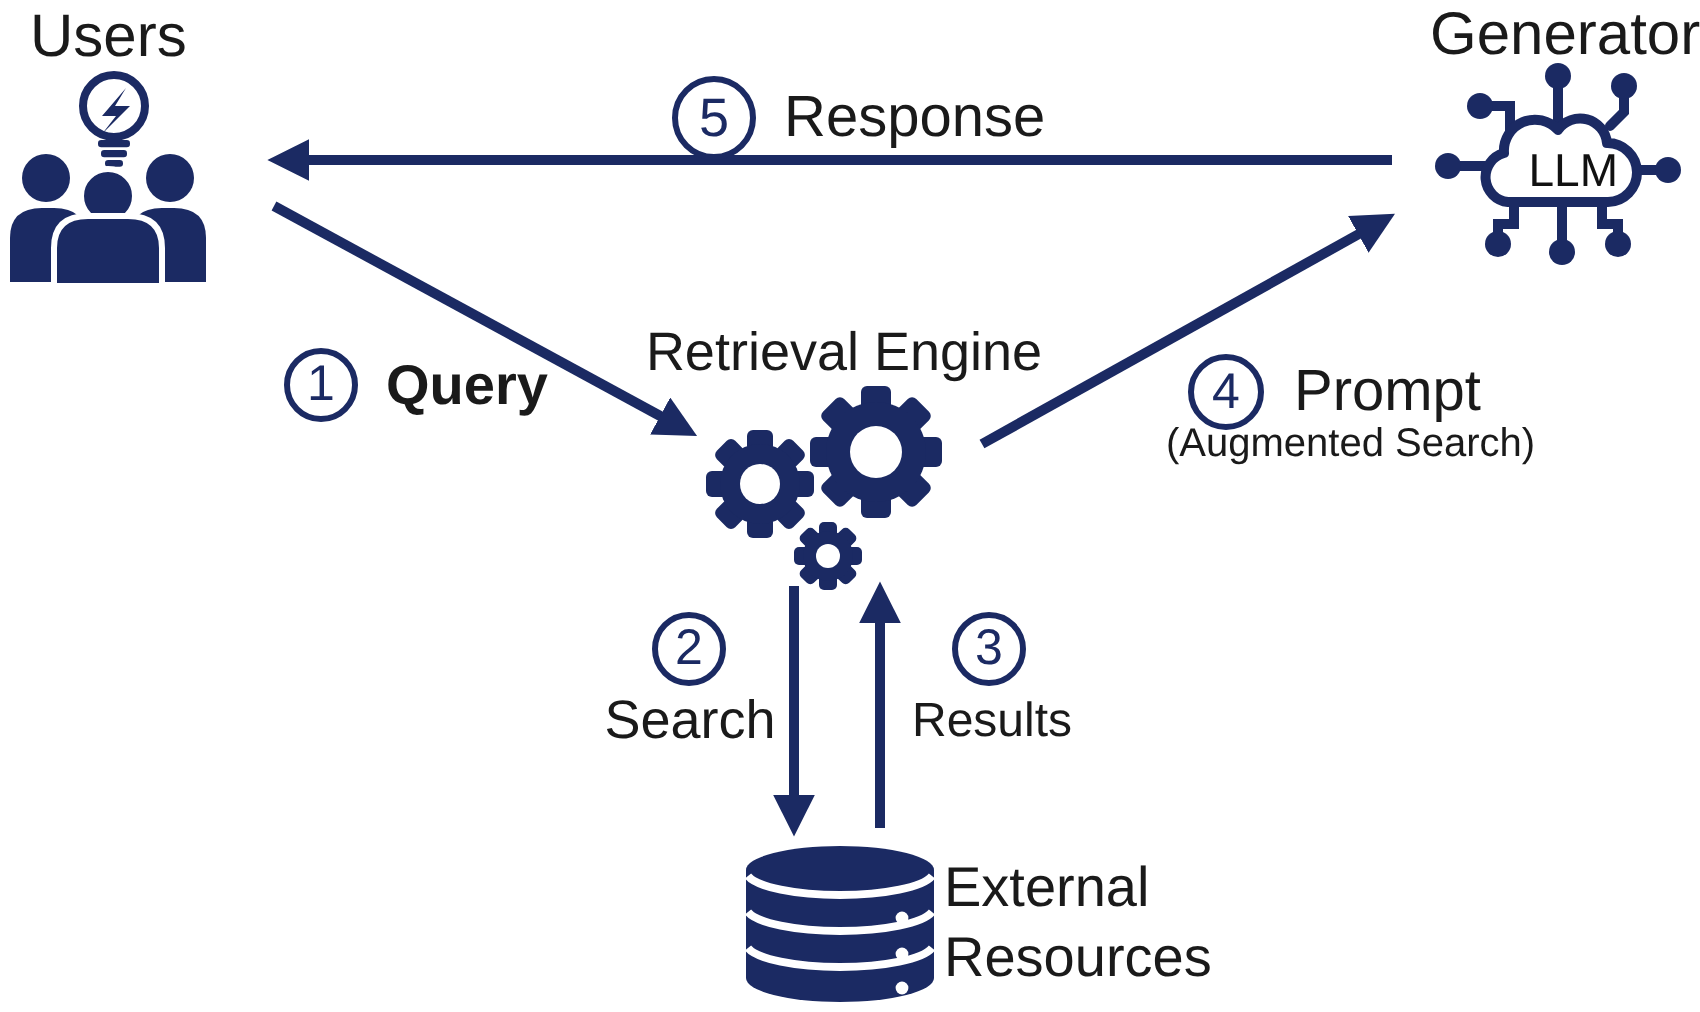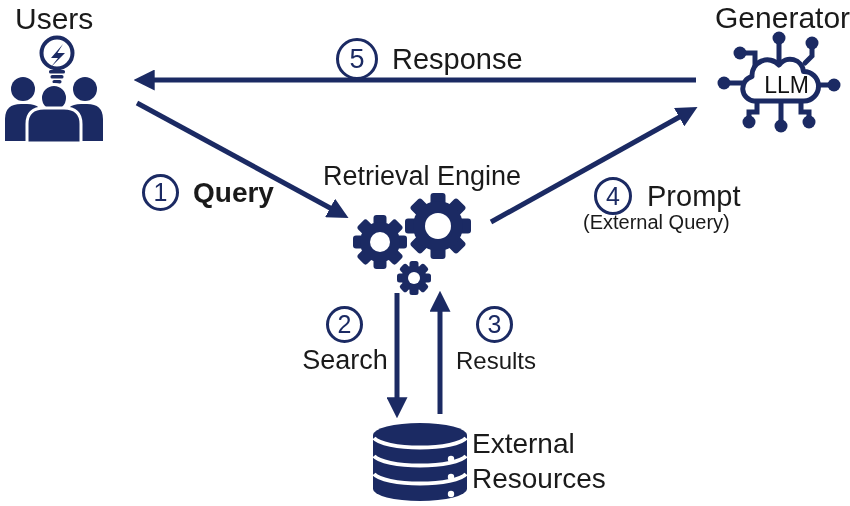--- a/index.html
+++ b/index.html
@@ -159,21 +159,21 @@
   <div class="ext">External Resources</div>
 
   <div class="num" style="left:336px;top:38px;width:42px;height:42px;font-size:27px;">5</div>
   <div class="lbl" style="left:392px;top:38px;height:42px;font-size:29px;">Response</div>
 
   <div class="num" style="left:142px;top:174px;width:37px;height:37px;">1</div>
   <div class="lbl" style="left:193px;top:174px;height:37px;font-size:28px;font-weight:bold;">Query</div>
 
   <div class="num" style="left:594px;top:177px;width:38px;height:38px;">4</div>
   <div class="lbl" style="left:647px;top:177px;height:38px;font-size:29px;">Prompt</div>
-  <div class="sub" style="left:583px;top:211px;">(External Query)</div>
+  <div class="sub" style="left:583px;top:211px;">(Augmented Search)</div>
 
   <div class="num" style="left:326px;top:306px;width:37px;height:37px;">2</div>
   <div class="lbl center" style="left:299px;top:343px;width:92px;height:35px;font-size:27px;">Search</div>
 
   <div class="num" style="left:476px;top:306px;width:37px;height:37px;">3</div>
   <div class="lbl center" style="left:450px;top:343px;width:92px;height:35px;font-size:24px;">Results</div>
 
 </div>
 
 </body></html>

